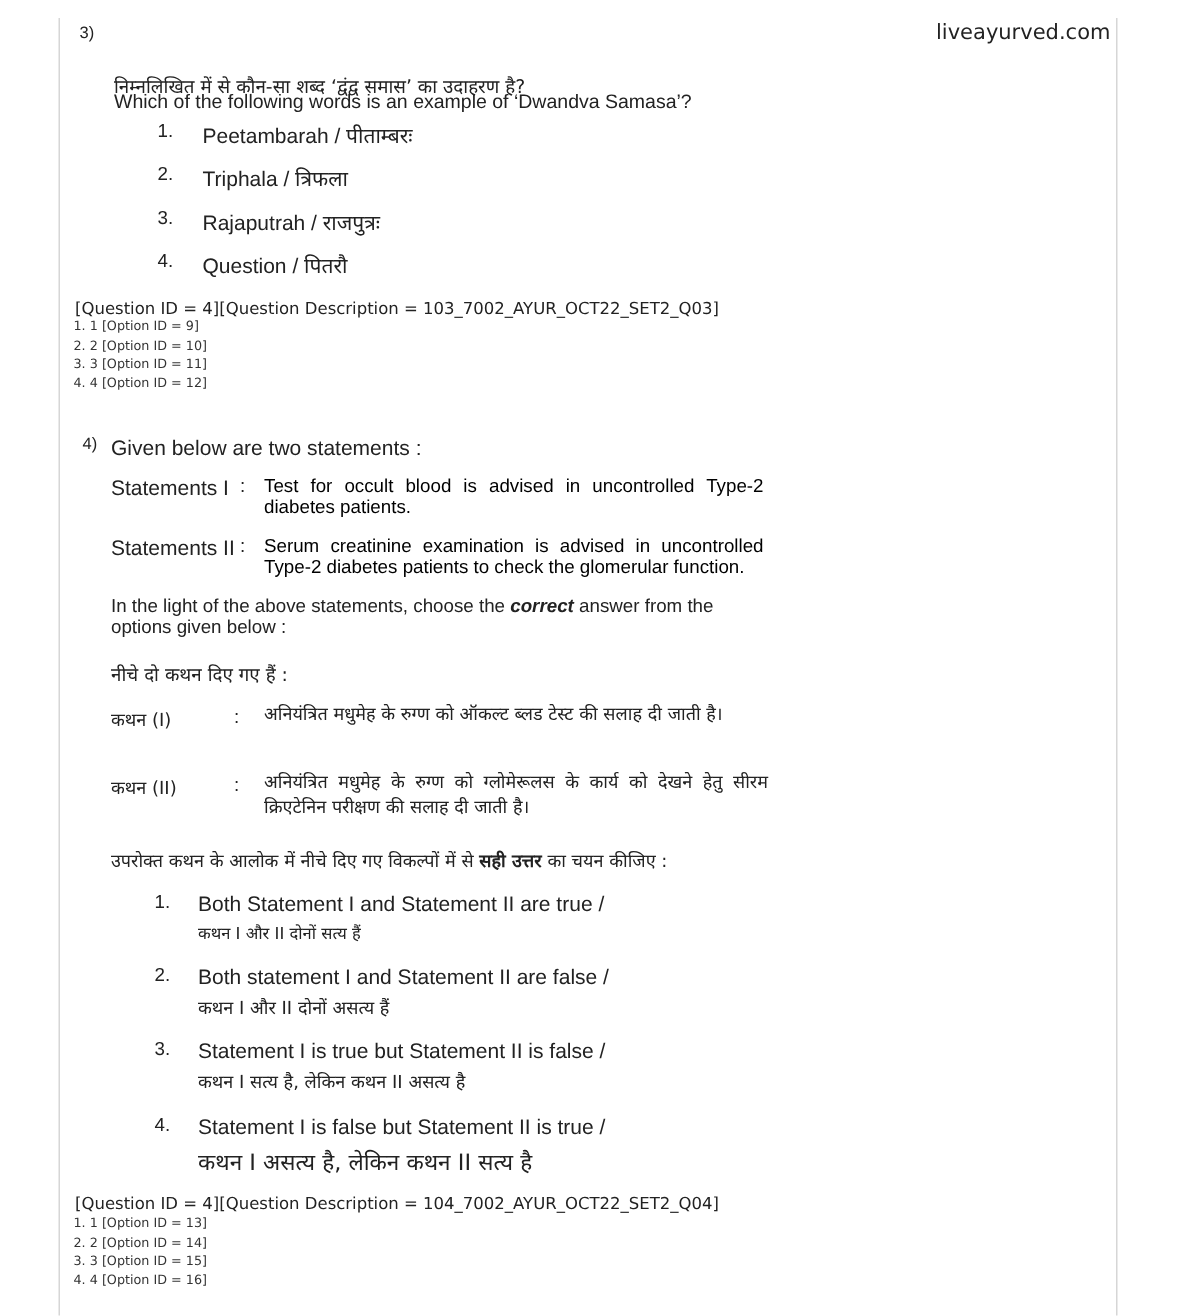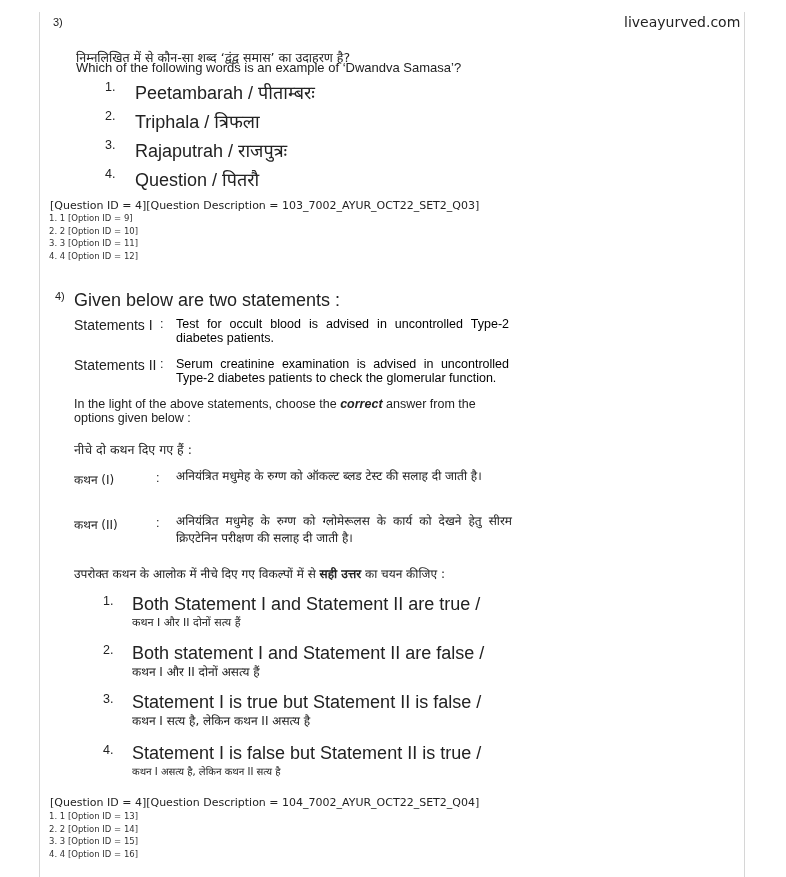--- a/index.html
+++ b/index.html
@@ -7,21 +7,21 @@
       width: 786px; height: 877px; background: #ffffff; position: relative; overflow: hidden;
       color: #1e1e1e;
     }
     .page-border-left { position: absolute; left: 39px; top: 12px; bottom: 0; width: 1px; background: #d6d6d6; }
     .page-border-right { position: absolute; left: 744px; top: 12px; bottom: 0; width: 1px; background: #d6d6d6; }
     .watermark {
       position: absolute; left: 624px; top: 14px;
       font-family: "DejaVu Sans", sans-serif; font-size: 14px; color: #222;
     }
     .qnum { position: absolute; font-family: "Liberation Sans", sans-serif; font-size: 11px; color: #222; }
-    .line { position: absolute; font-family: "Liberation Sans", sans-serif; font-size: 18px; color: #222; white-space: nowrap; }
+    .line { position: absolute; font-family: "Liberation Sans", sans-serif; font-size: 14px; color: #222; white-space: nowrap; }
     .hindi { position: absolute; font-family: "DejaVu Sans", sans-serif; font-size: 12.5px; color: #222; white-space: nowrap; }
     .opt-num { position: absolute; font-family: "Liberation Sans", sans-serif; font-size: 12.5px; color: #222; }
     .meta-head {
       position: absolute; left: 50px; font-family: "DejaVu Sans", sans-serif; font-size: 11px; color: #222; white-space: nowrap;
     }
     .meta-list { position: absolute; left: 49px; font-family: "DejaVu Sans", sans-serif; font-size: 8.5px; color: #333; }
     .meta-list div { height: 12.5px; line-height: 12.5px; white-space: nowrap; }
     .stmt-label { position: absolute; font-family: "Liberation Sans", sans-serif; font-size: 14px; color: #222; white-space: nowrap; }
     .stmt-colon { position: absolute; font-family: "Liberation Sans", sans-serif; font-size: 12.5px; color: #222; }
     .stmt-text { position: absolute; font-family: "Liberation Sans", sans-serif; font-size: 12.5px; color: #000000; width: 333px; text-align: justify; line-height: 14px; }
@@ -100,21 +100,21 @@
     <div class="opt-num" style="left:103px; top:643px;">2.</div>
     <div class="line" style="left:132px; top:643px;">Both statement I and Statement II are false  /</div>
     <div class="hindi" style="left:132px; top:663px; font-size:12px;">कथन I और II दोनों असत्य हैं</div>
 
     <div class="opt-num" style="left:103px; top:692px;">3.</div>
     <div class="line" style="left:132px; top:692px;">Statement I is true but Statement II is false  /</div>
     <div class="hindi" style="left:132px; top:712px; font-size:12px;">कथन I सत्य है, लेकिन कथन II असत्य है</div>
 
     <div class="opt-num" style="left:103px; top:743px;">4.</div>
     <div class="line" style="left:132px; top:743px;">Statement I is false but Statement II is true  /</div>
-    <div class="hindi" style="left:132px; top:764px; font-size:10px;">कथन I असत्य है, लेकिन कथन II सत्य है</div>
+    <div class="hindi" style="left:132px; top:764px; font-size:15px;">कथन I असत्य है, लेकिन कथन II सत्य है</div>
   </div>
 
   <div class="meta-head" style="top:796px;">[Question ID = 4][Question Description = 104_7002_AYUR_OCT22_SET2_Q04]</div>
   <div class="meta-list" style="top:810px;">
     <div>1.  1 [Option ID = 13]</div>
     <div>2.  2 [Option ID = 14]</div>
     <div>3.  3 [Option ID = 15]</div>
     <div>4.  4 [Option ID = 16]</div>
   </div>
 </section>

